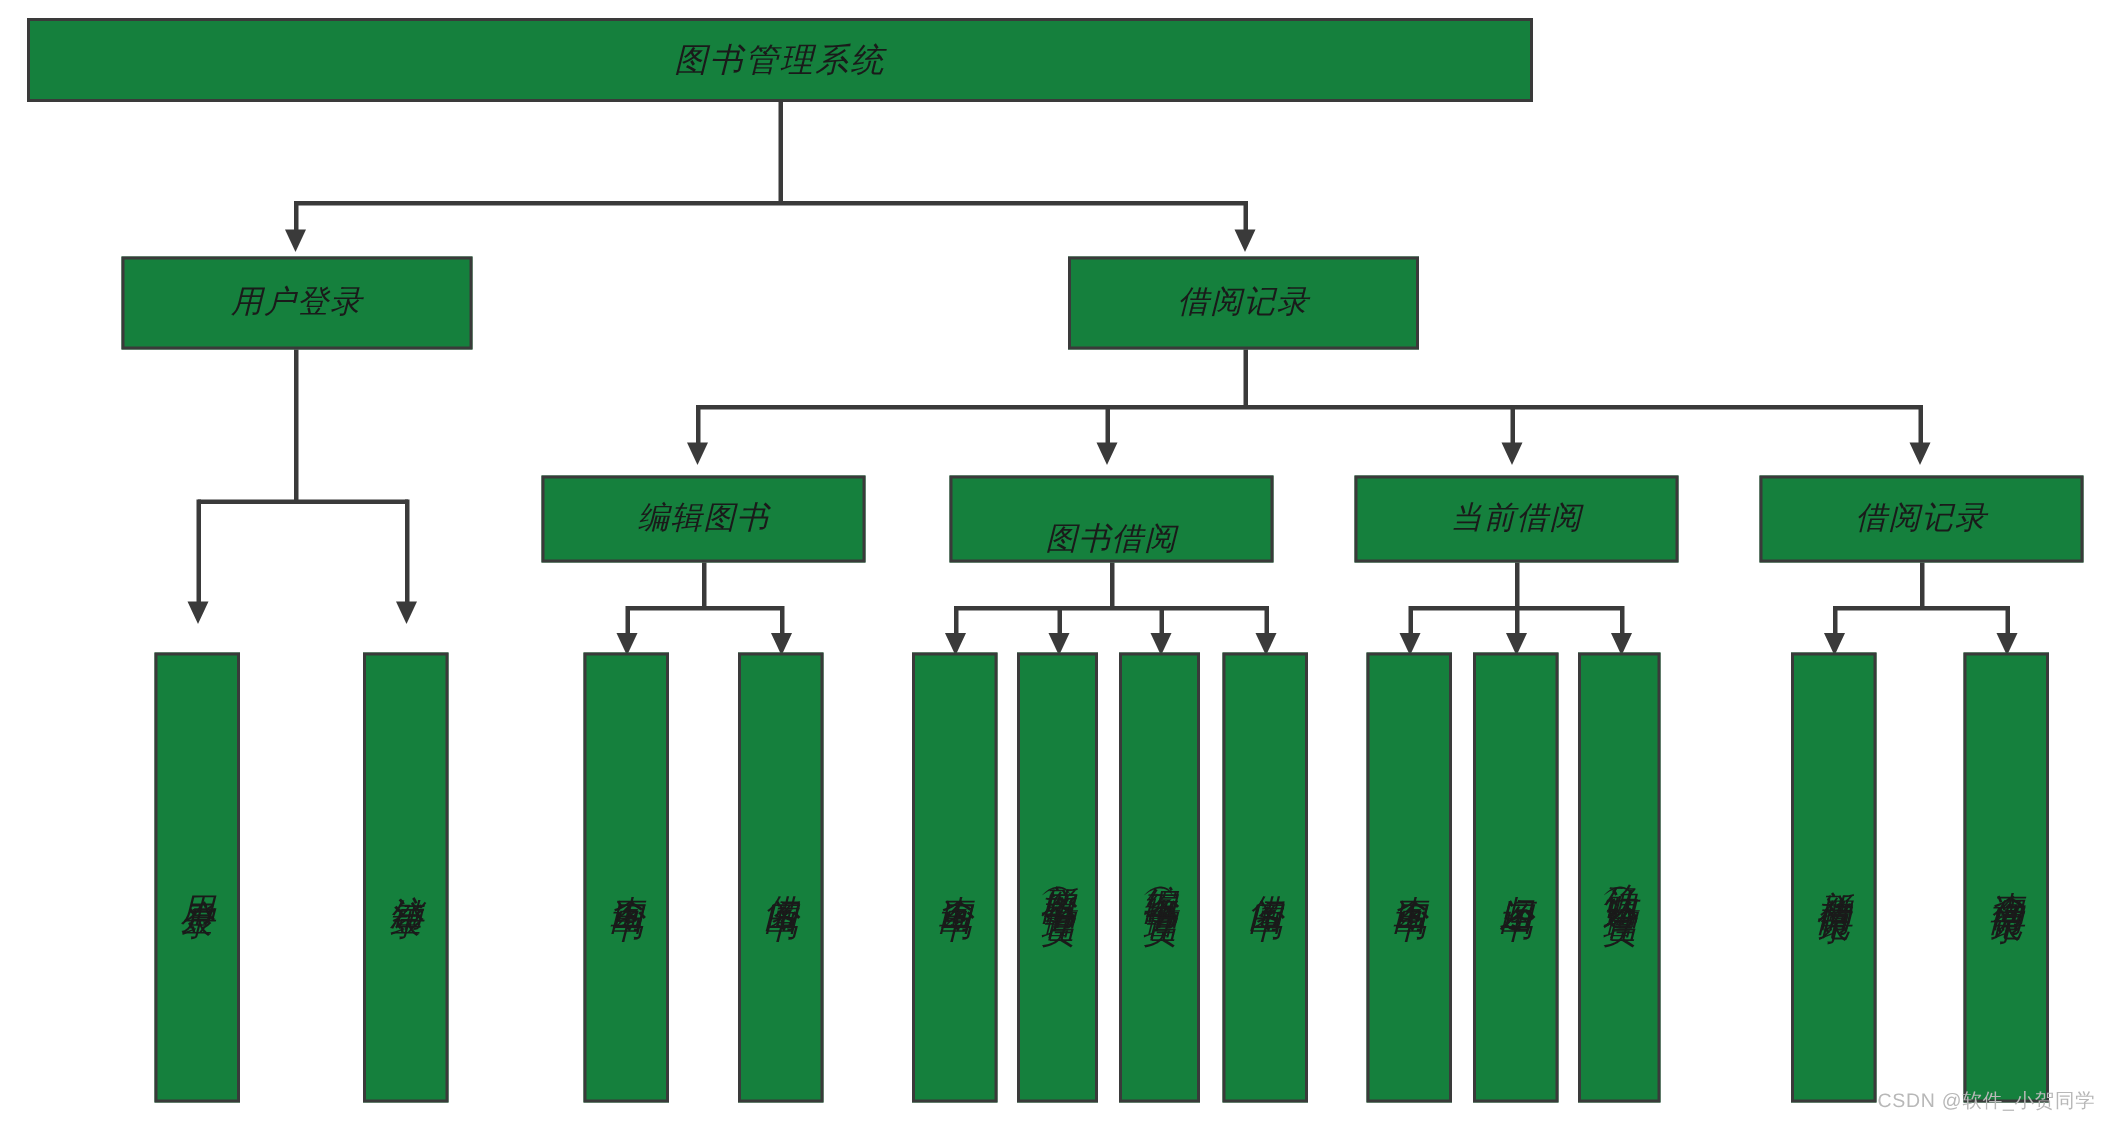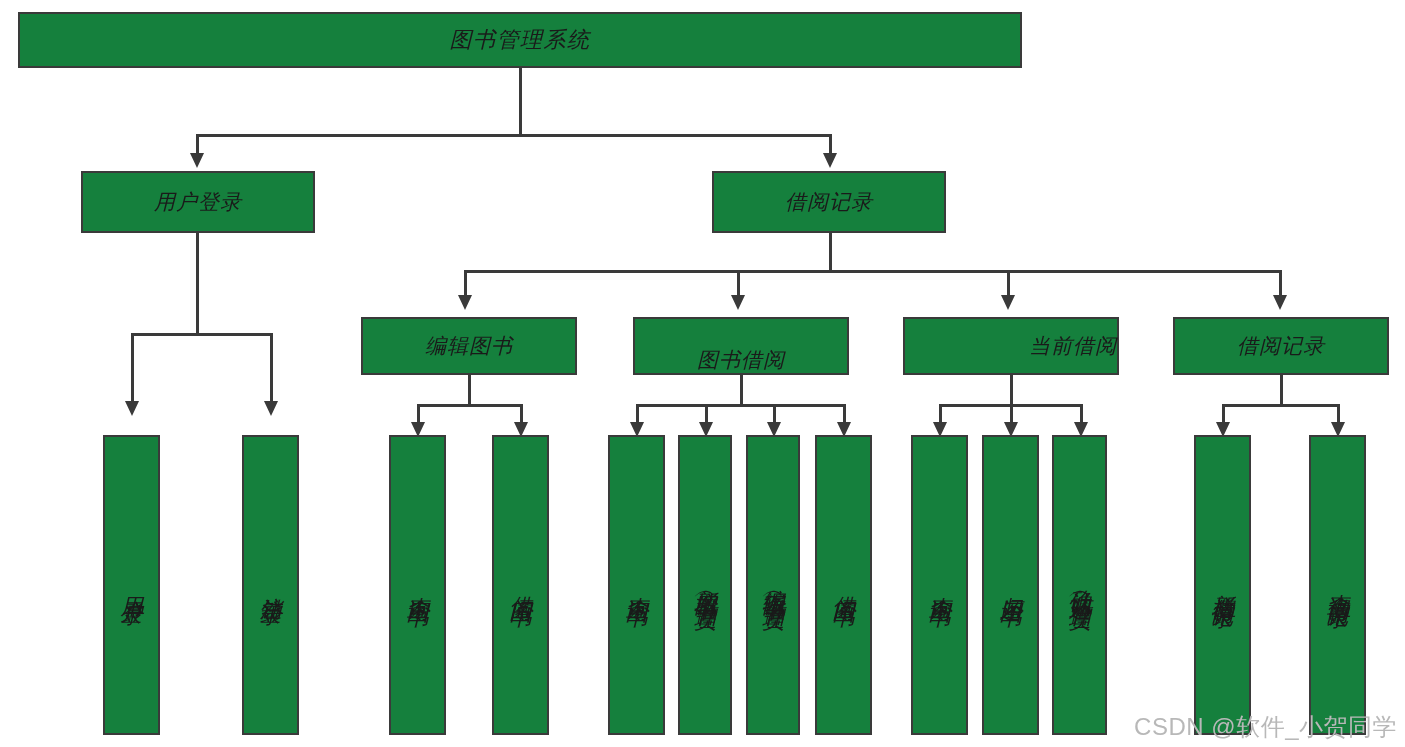--- a/index.html
+++ b/index.html
@@ -64,21 +64,21 @@
     width:0;height:0;
     border-left:7.5px solid transparent;
     border-right:7.5px solid transparent;
     border-top:15px solid #3a3a3a;
   }
   
   #watermark{
     position:absolute;
     right:8px;
     bottom:4px;
-    font-size:24px;
+    font-size:13px;
     color:#b8b8b8;
     letter-spacing:0.5px;
     white-space:nowrap;
     pointer-events:none;
     font-family:"Liberation Sans","DejaVu Sans",sans-serif;
   }
 </style>
 </head>
 <body>
 
@@ -123,21 +123,21 @@
   <div class="arrow" style="left:1001px; top:295px;"></div>
   <div class="seg vseg" style="left:1279px; top:270px; height:27px;"></div>
   <div class="arrow" style="left:1273px; top:295px;"></div>
 
   <div class="node h" style="left:361px; top:317px; width:216px; height:58px;">
     <span class="lbl">编辑图书</span>
   </div>
   <div class="node h" style="left:633px; top:317px; width:216px; height:58px;align-items:flex-end;">
     <span class="lbl">图书借阅</span>
   </div>
-  <div class="node h" style="left:903px; top:317px; width:216px; height:58px;justify-content:flex-end;">
+  <div class="node h" style="left:903px; top:317px; width:216px; height:58px;">
     <span class="lbl">当前借阅</span>
   </div>
   <div class="node h" style="left:1173px; top:317px; width:216px; height:58px;">
     <span class="lbl">借阅记录</span>
   </div>
 
   <div class="seg vseg" style="left:468px; top:375px; height:31px;"></div>
   <div class="seg hseg" style="left:418px; top:404px; width:104px;"></div>
   <div class="seg vseg" style="left:417px; top:404px; height:20px;"></div>
   <div class="arrow" style="left:411px; top:422px;"></div>

